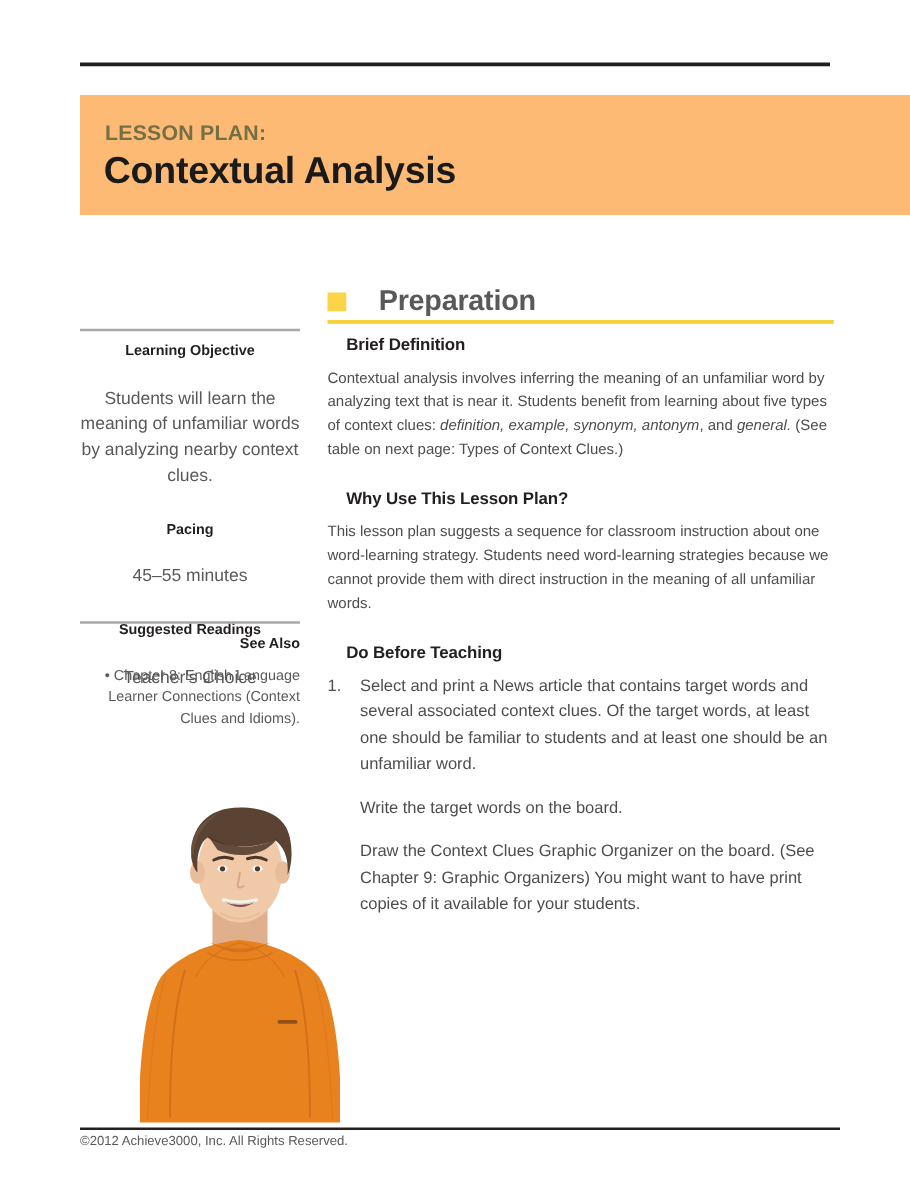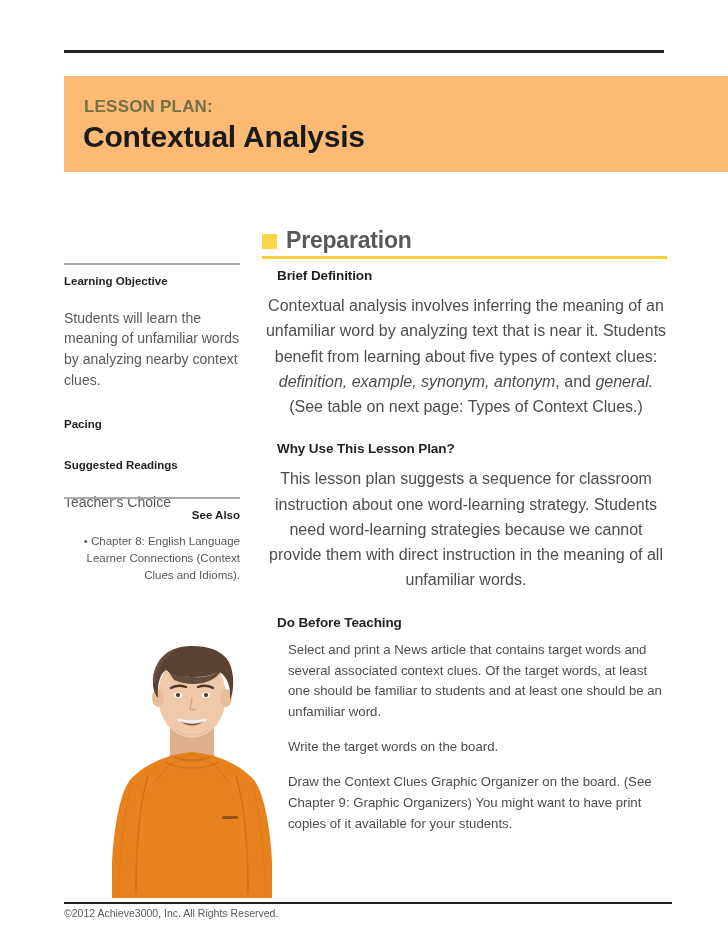--- a/index.html
+++ b/index.html
@@ -65,21 +65,21 @@
   
   .section-head {
     position: absolute;
     left: 262px;
     top: 228px;
     width: 405px;
   }
   .section-head-row {
     display: flex;
     align-items: center;
-    gap: 9px;
+    gap: 26px;
   }
   .section-bullet {
     width: 15px;
     height: 15px;
     background: #fbd447;
     flex: 0 0 auto;
     margin-top: 2px;
   }
   .section-title {
     font-size: 23px;
@@ -94,21 +94,21 @@
     height: 3px;
     background: #f4d03a;
   }
 
   
   .sidebar {
     position: absolute;
     left: 64px;
     top: 263px;
     width: 176px;
-    text-align: left;
+    text-align: center;
     color: #3f3f41;
   }
   .side-rule {
     width: 176px;
     height: 2px;
     background: #a7a9ac;
   }
   .side-label {
     font-size: 11.5px;
     font-weight: bold;
@@ -149,25 +149,24 @@
   }
   .sub-head {
     font-size: 13.5px;
     font-weight: bold;
     color: #231f20;
     margin: 0 0 10px 0;
     letter-spacing: -0.1px;
     padding-left: 15px;
   }
   .body-p {
-    font-size: 16px;
+    font-size: 12px;
     line-height: 1.58;
     color: #4d4d4f;
     margin: 0 0 22px 0;
-    text-align: center;
   }
   .body-p em {
     font-style: italic;
   }
 
   
   .steps {
     margin: 0;
     padding: 0;
     list-style: none;
@@ -233,20 +232,21 @@
     </div>
     <div class="section-rule"></div>
   </div>
 
   <div class="sidebar">
     <div class="side-rule"></div>
     <div class="side-label">Learning Objective</div>
     <div class="side-value">Students will learn the meaning of unfamiliar words by analyzing nearby context clues.</div>
     <div class="side-gap"></div>
     <div class="side-label">Pacing</div>
+    <div class="side-value">45–55 minutes</div>
     <div class="side-gap"></div>
     <div class="side-label">Suggested Readings</div>
     <div class="side-value">Teacher's Choice</div>
   </div>
 
   <div class="sidebar-2">
     <div class="side-rule"></div>
     <div class="side-label">See Also</div>
     <div class="side-item">• Chapter 8: English Language Learner Connections (Context Clues and Idioms).</div>
   </div>

